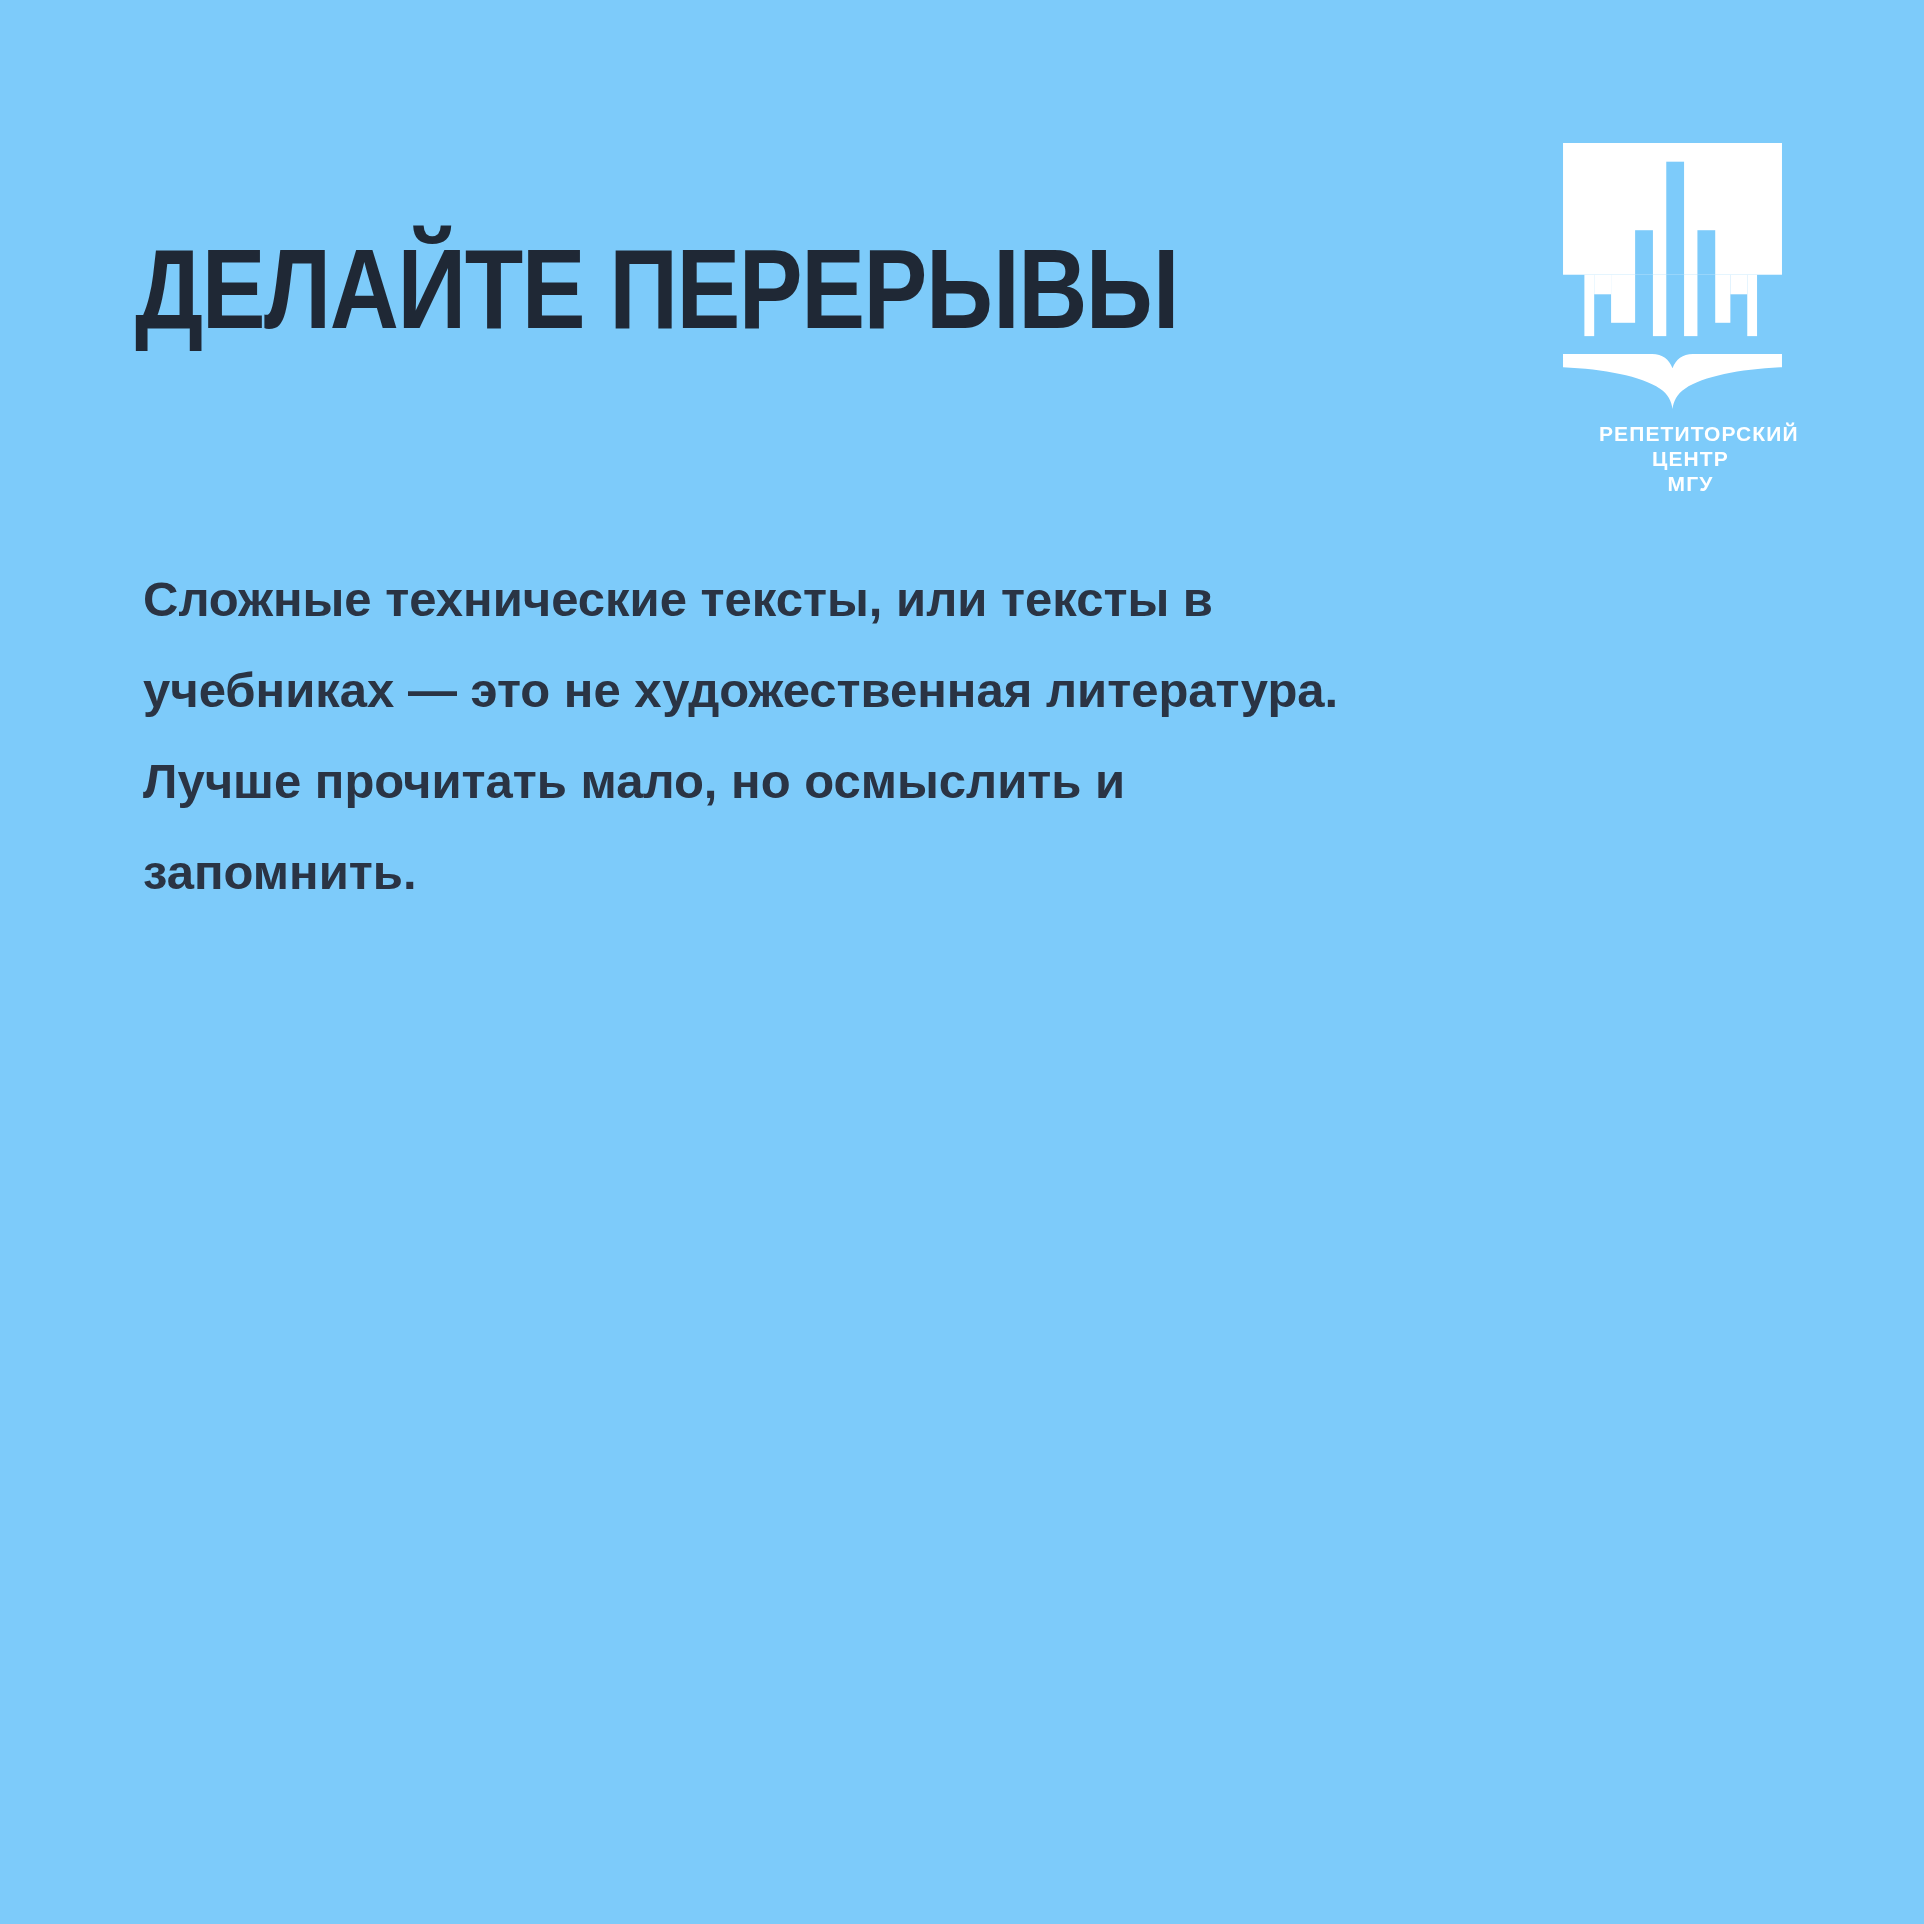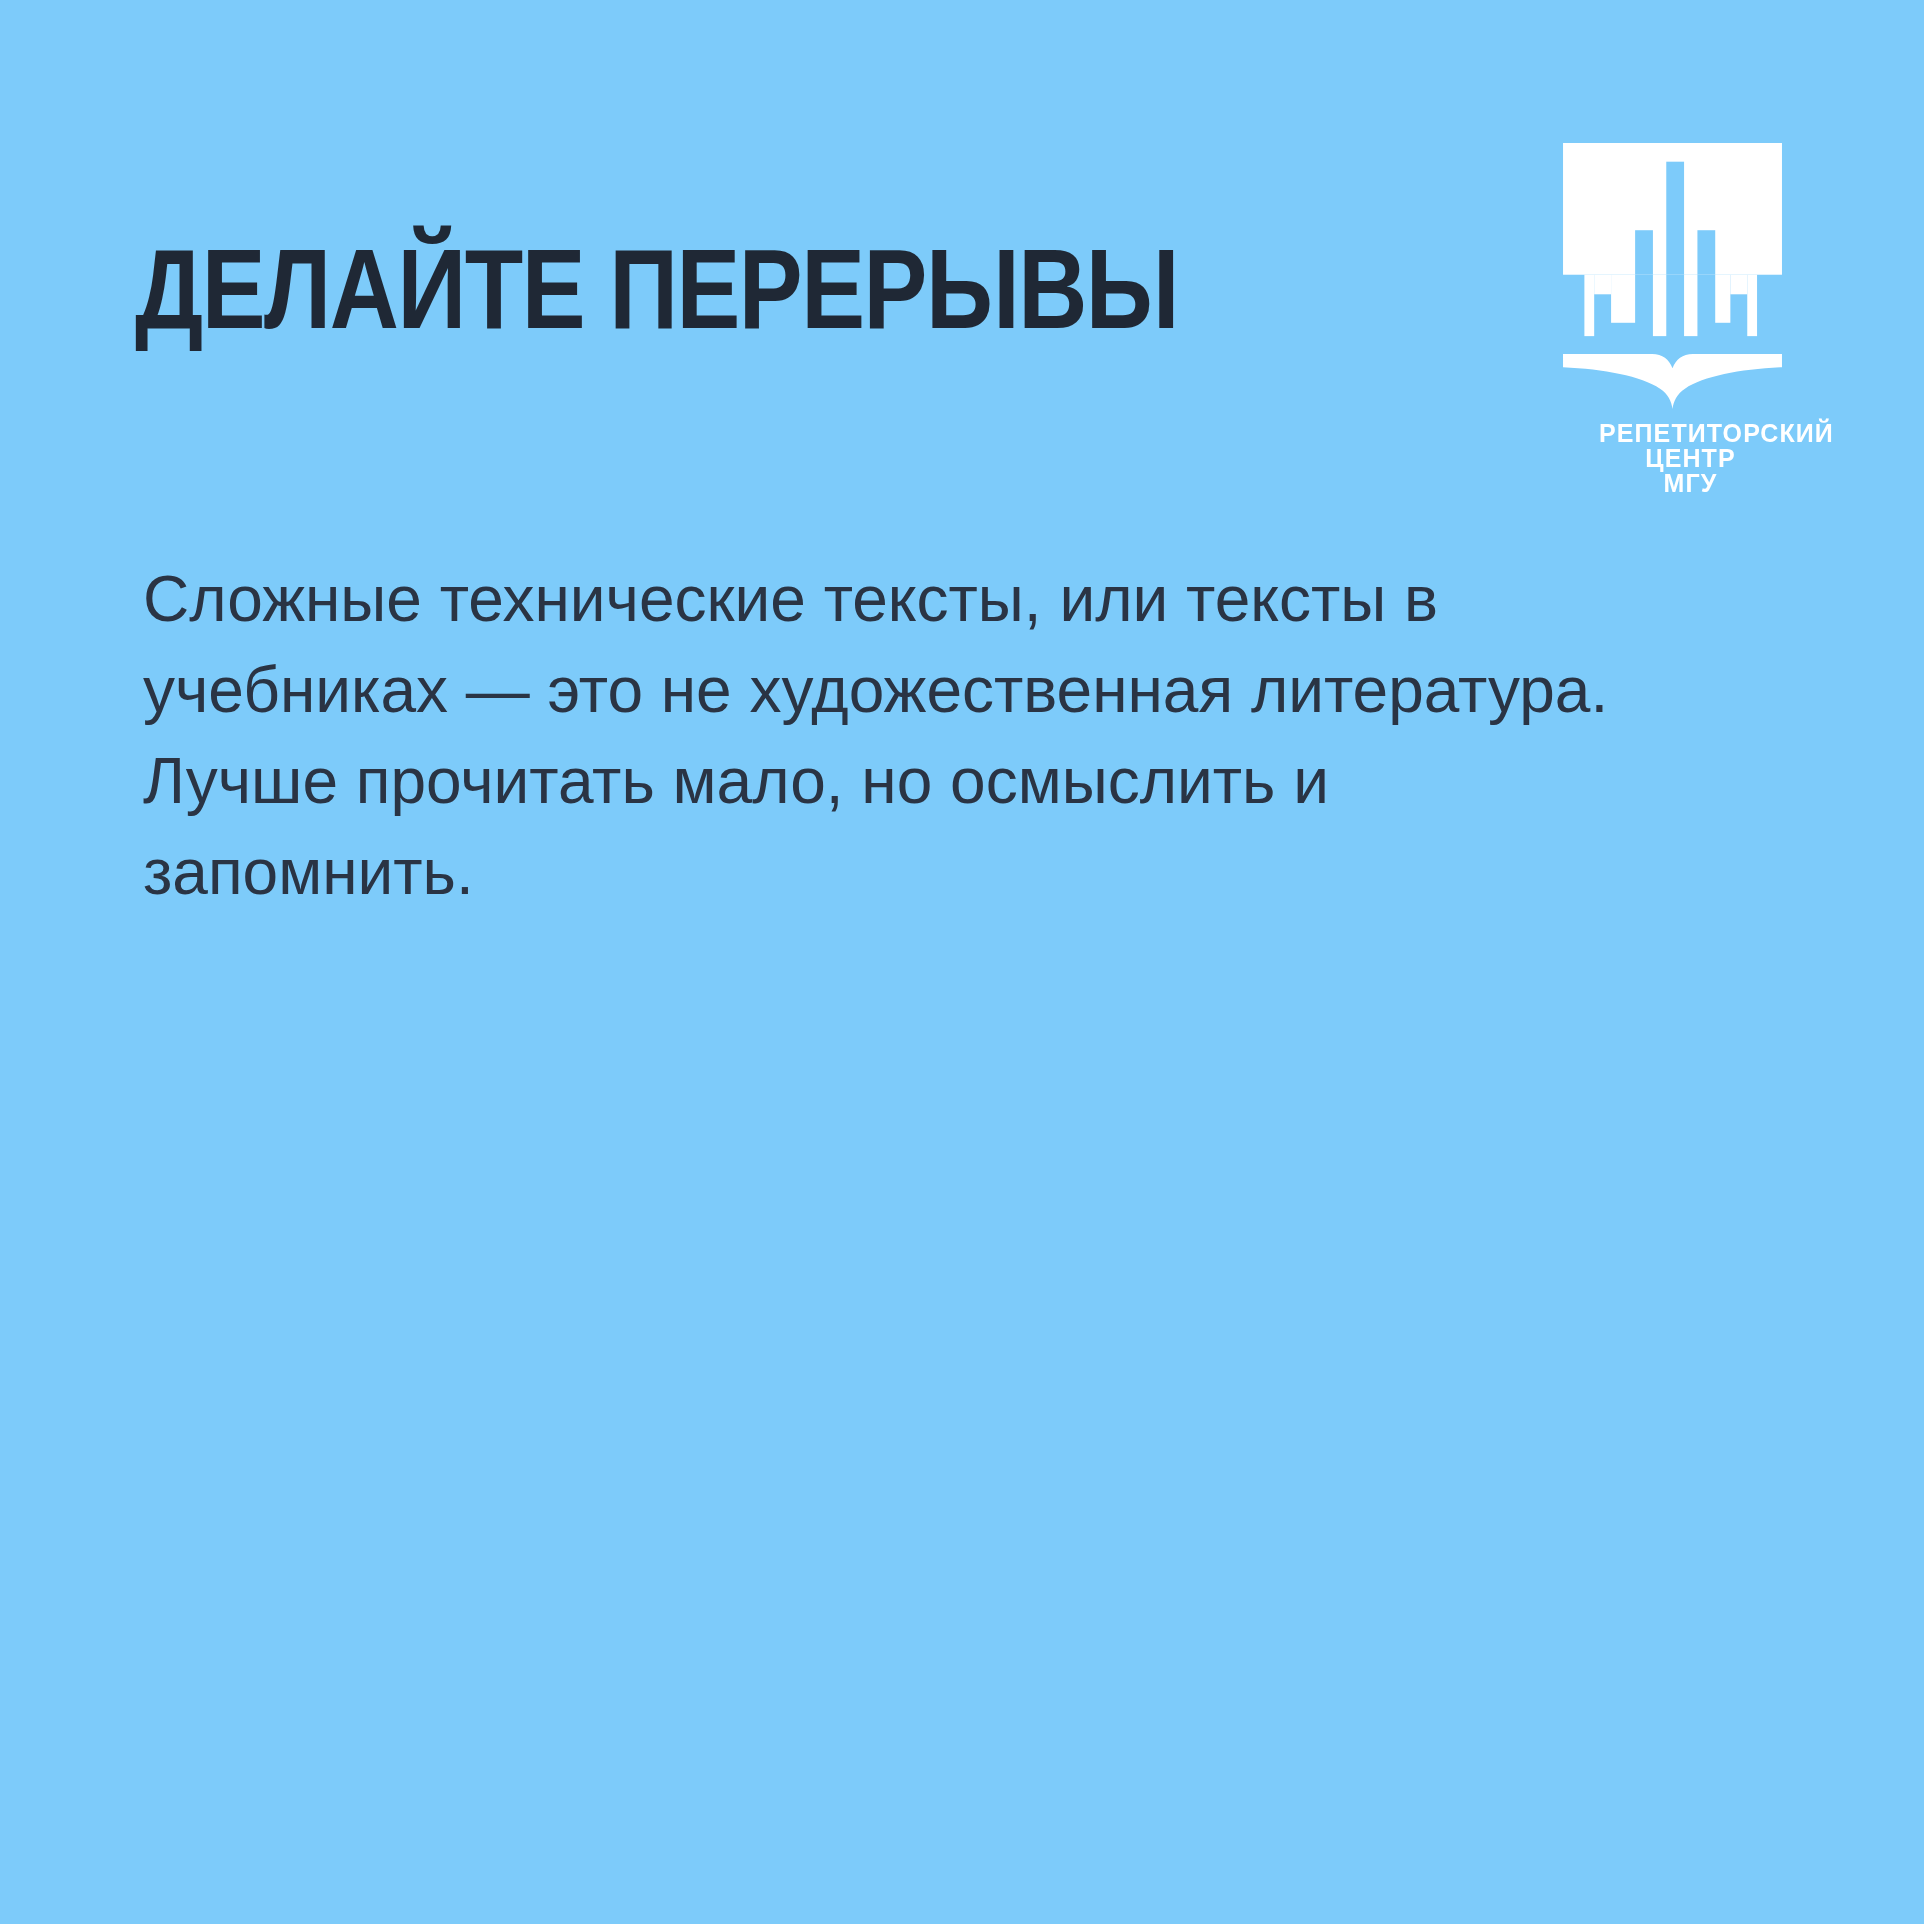--- a/index.html
+++ b/index.html
@@ -29,33 +29,33 @@
     position: absolute;
     left: 1563px; top: 143px;
     width: 219px;
     color: #FFFFFF;
     text-align: center;
   }
   .logo svg { display: block; width: 219px; height: 267px; }
   .logo-text {
     margin-top: 10.7px;
     font-weight: bold;
-    font-size: 25px;
+    font-size: 21px;
     line-height: 25px;
     letter-spacing: 1.1px;
     color: #FFFFFF;
     margin-left: 36px;
   }
   .logo-text div { white-space: nowrap; }
   .content {
     position: absolute;
     left: 143px; top: 554px;
     width: 1693px;
-    font-size: 64px;
-    font-weight: 400;
+    font-size: 49px;
+    font-weight: 700;
     line-height: 91px;
     color: #2A3444;
   }
   .content p {
     margin: 0 0 50px 0;
     white-space: pre-line;
   }
 </style>
 </head>
 <body>

